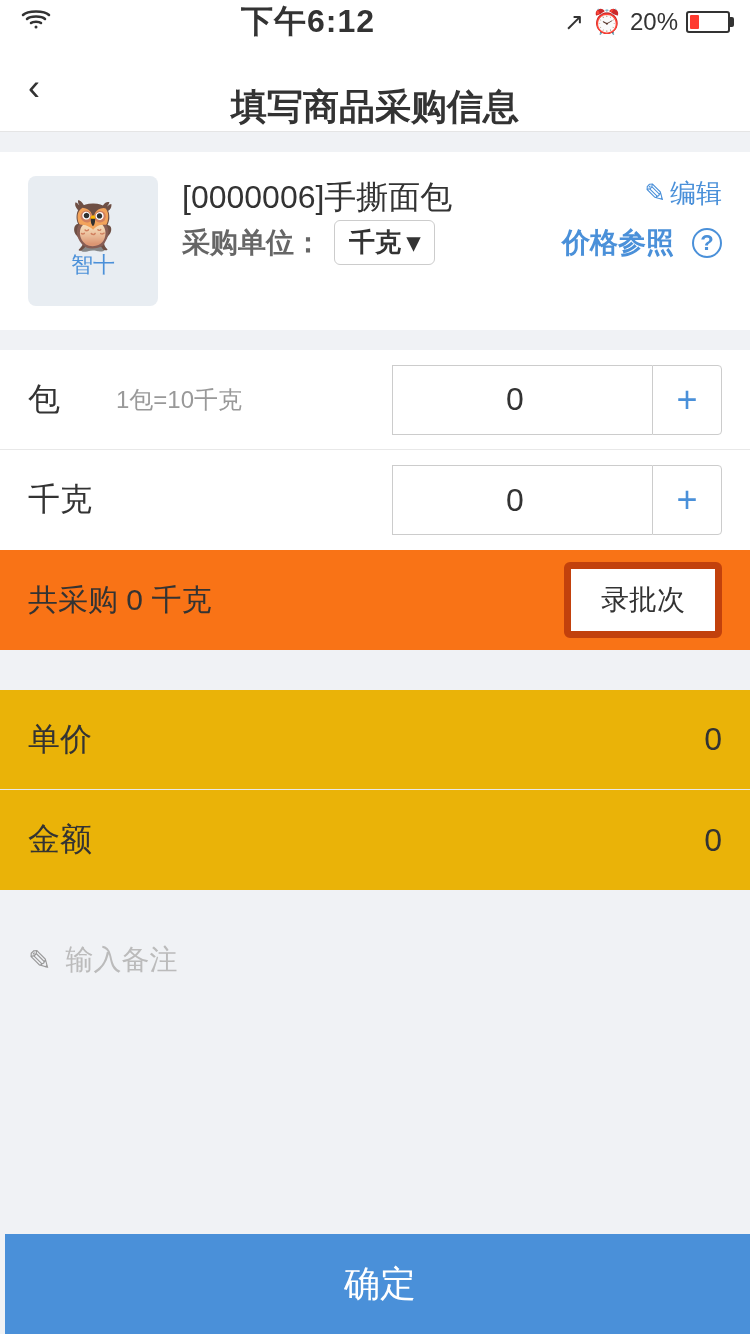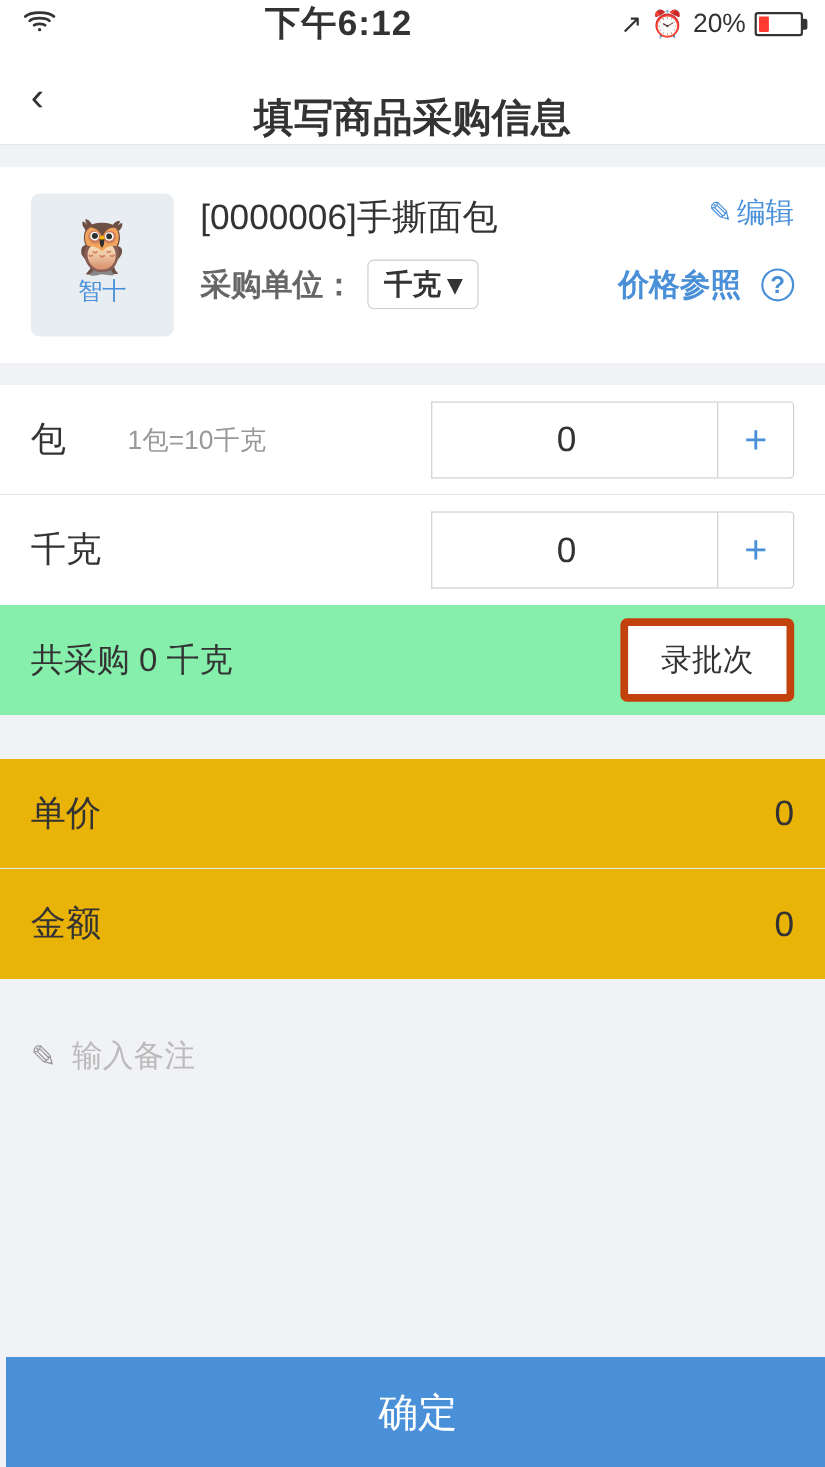--- a/index.html
+++ b/index.html
@@ -130,21 +130,20 @@
       font-size: 22px;
       color: #4a90d9;
     }
     .product-info {
       flex: 1;
     }
     .product-name-row {
       display: flex;
       justify-content: space-between;
       align-items: flex-start;
-      margin-bottom: 16px;
       gap: 24px;
     }
     .product-name {
       font-size: 32px;
       color: #333;
       font-weight: 500;
     }
     .edit-btn {
       font-size: 26px;
       color: #4a90d9;
@@ -254,21 +253,21 @@
       display: flex;
       align-items: center;
       justify-content: center;
       font-size: 36px;
       color: #4a90d9;
       cursor: pointer;
     }
 
     
     .total-row {
-      background: #86efac;
+      background: #f97316;
       display: flex;
       align-items: center;
       justify-content: space-between;
       padding: 0 28px;
       height: 100px;
     }
     .total-label {
       font-size: 30px;
       color: #333;
     }

